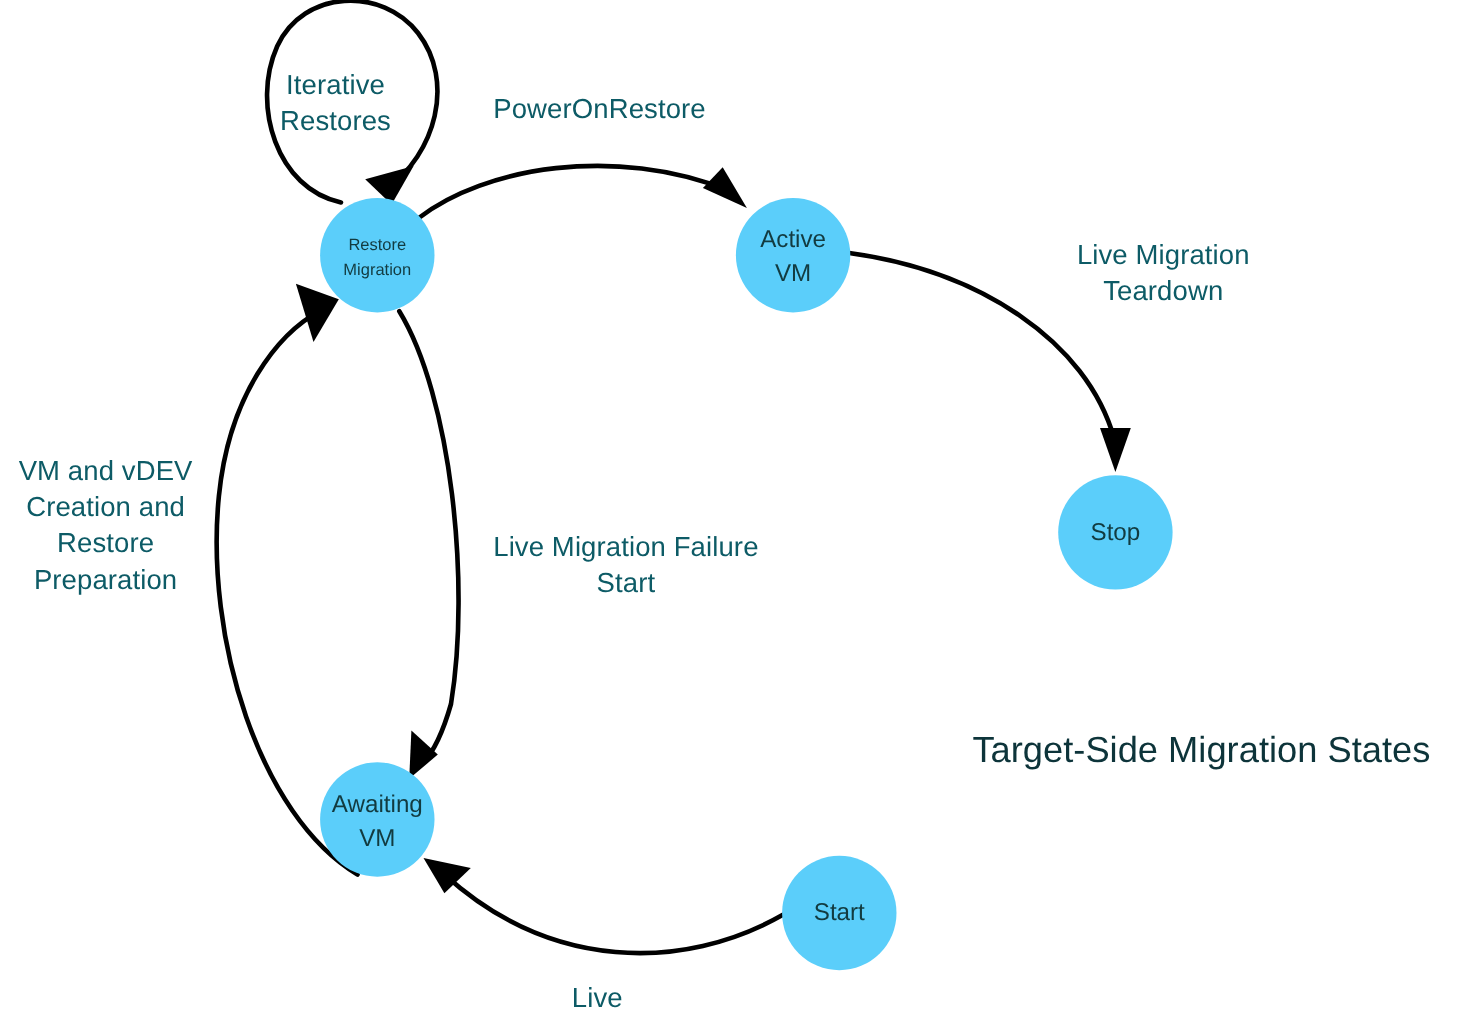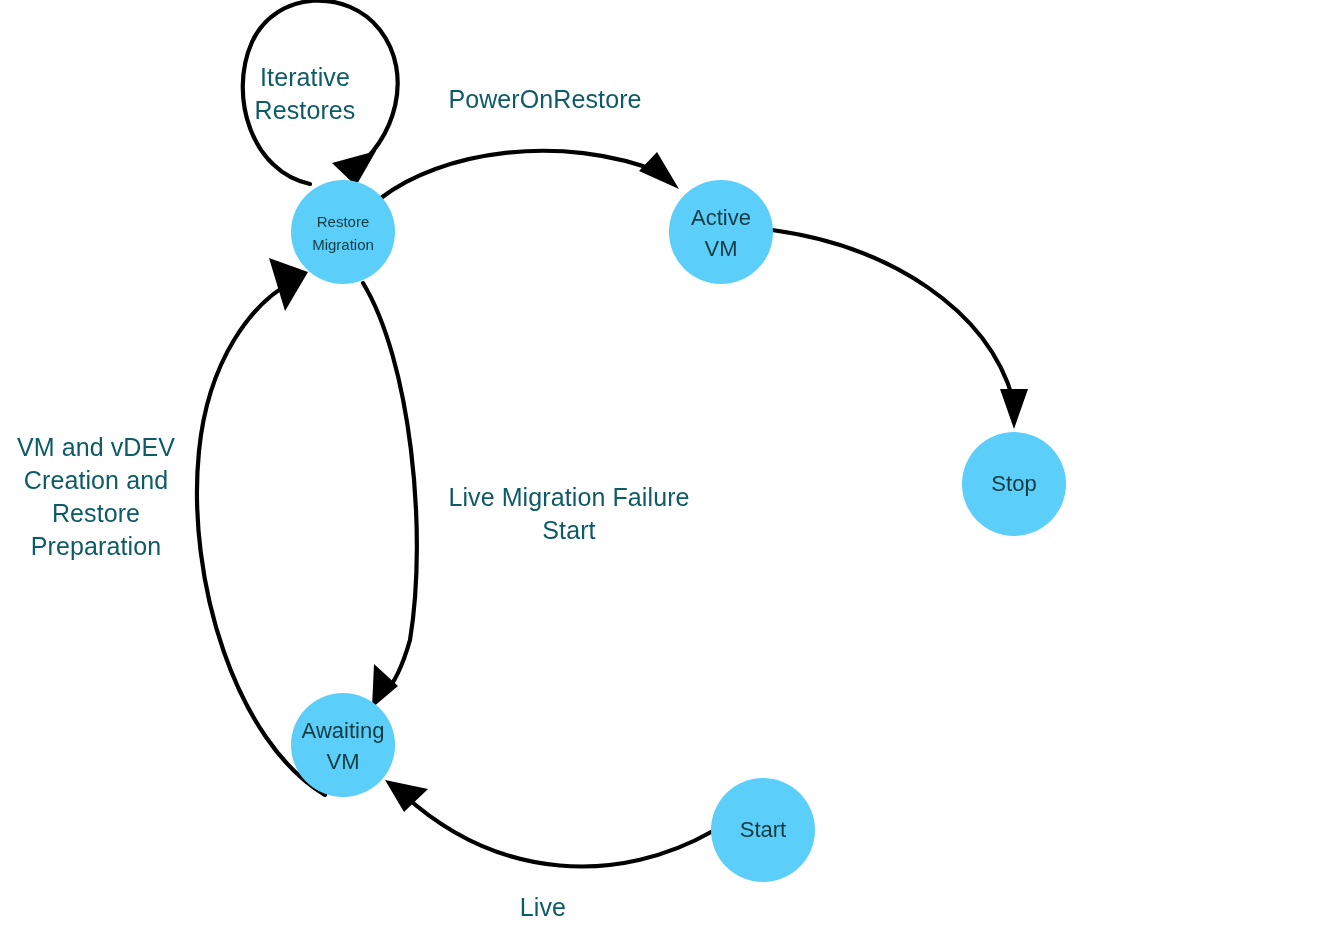--- a/index.html
+++ b/index.html
@@ -141,25 +141,28 @@
       <text class="node-label medium" x="763" y="831" fill="#123b40">Start</text>
     </g>
 
   </svg>
 
   <div class="edge-label" style="left: 217px; top: 61px; width: 176px; color: rgb(13, 91, 102);">Iterative
 Restores</div>
 
   <div class="edge-label" style="left: 425px; top: 83px; width: 240px; color: rgb(13, 91, 102);">PowerOnRestore</div>
 
+  <div class="edge-label" style="left: 955px; top: 216px; width: 205px; color: rgb(13, 91, 102);">Live Migration
+Teardown</div>
 
-  <div class="edge-label" style="left: 2px; top: 412px; width: 188px; color: rgb(13, 91, 102); margin-top: 19px;">VM and vDEV
+  <div class="edge-label" style="left: 2px; top: 412px; width: 188px; color: rgb(13, 91, 102);">VM and vDEV
 Creation and
 Restore
 Preparation</div>
 
   <div class="edge-label" style="left: 430px; top: 481px; width: 278px; color: rgb(13, 91, 102);">Live Migration Failure
 Start</div>
 
   <div class="edge-label" style="left: 483px; top: 891px; width: 120px; color: rgb(13, 91, 102);">Live</div>
 
+  <div class="diagram-title" style="left: 884px; top: 662px; color: rgb(13, 52, 58);">Target-Side Migration States</div>
 
 </div>
 
 </body></html>

